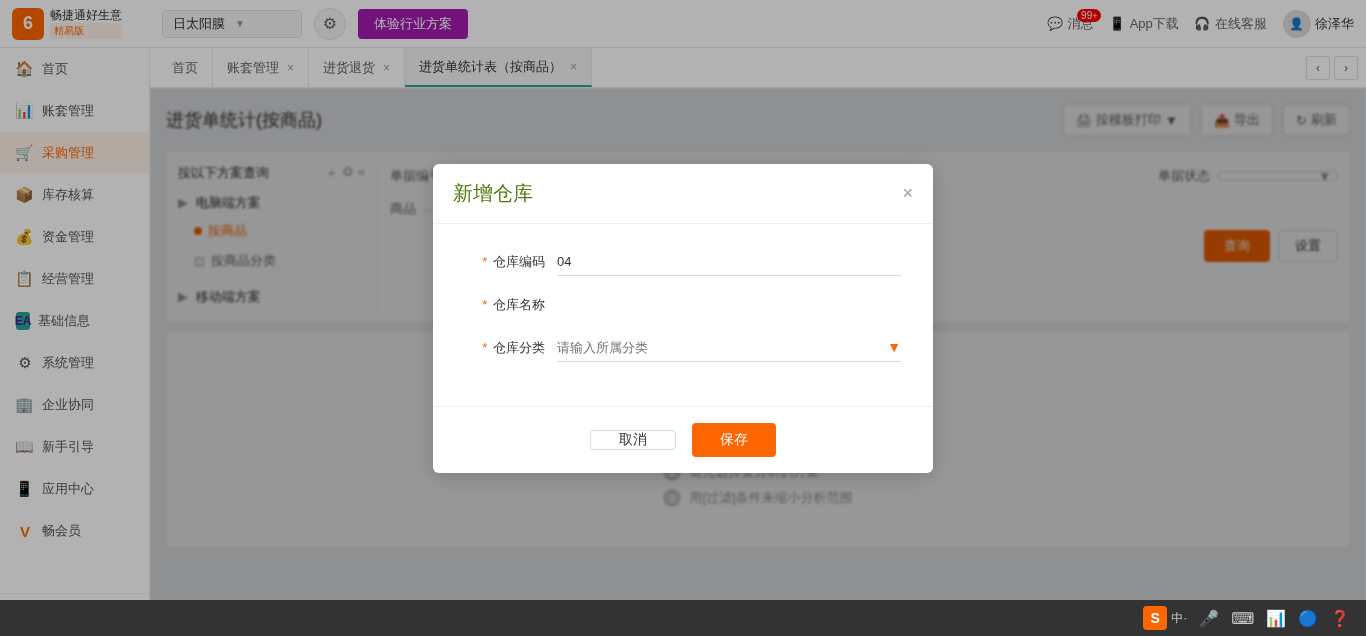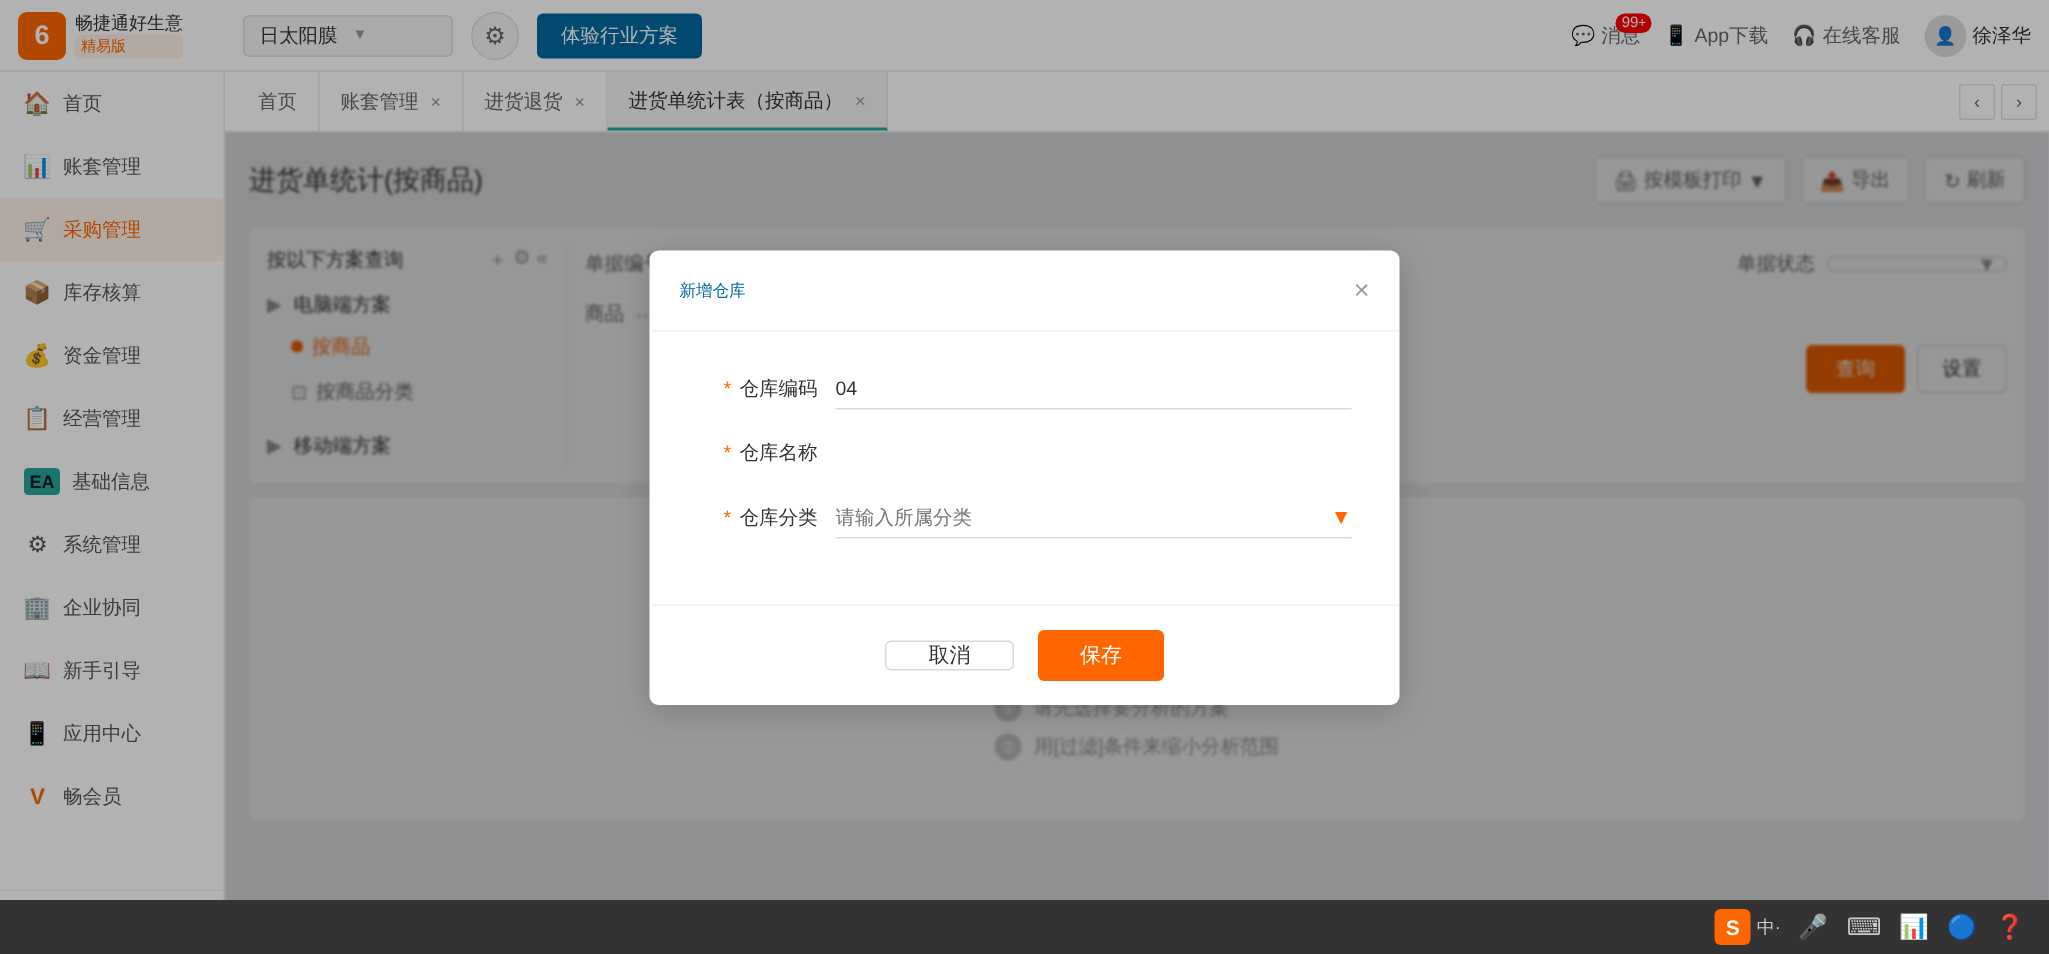--- a/index.html
+++ b/index.html
@@ -46,21 +46,21 @@
       gap: 12px;
       margin-left: 12px;
     }
     .gear-btn {
       width: 32px; height: 32px; border-radius: 50%;
       background: #f5f5f5; border: 1px solid #e0e0e0;
       display: flex; align-items: center; justify-content: center;
       cursor: pointer; color: #666; font-size: 16px;
     }
     .trial-btn {
-      background: #0369a1; color: white; border: none;
+      background: #a21caf; color: white; border: none;
       padding: 6px 16px; border-radius: 4px; cursor: pointer; font-size: 13px;
     }
     .header-right {
       display: flex; align-items: center; gap: 16px;
     }
     .header-icon-item {
       display: flex; align-items: center; gap: 4px; cursor: pointer; position: relative;
     }
     .badge {
       position: absolute; top: -6px; right: -8px;
@@ -184,21 +184,21 @@
       border-radius: 6px;
       width: 500px;
       box-shadow: 0 4px 24px rgba(0,0,0,0.18);
       overflow: hidden;
     }
     .dialog-header {
       display: flex; align-items: center; justify-content: space-between;
       padding: 16px 20px;
       border-bottom: 1px solid #f0f0f0;
     }
-    .dialog-title { font-size: 11px; font-weight: 500; color: #0369a1; }
+    .dialog-title { font-size: 20px; font-weight: 500; color: #4d7c0f; }
     .dialog-close { color: #999; cursor: pointer; font-size: 18px; }
     .dialog-body { padding: 24px 32px; }
     .form-row {
       display: flex; align-items: center;
       margin-bottom: 20px;
     }
     .form-label {
       width: 80px; text-align: right;
       font-size: 13px; color: #333;
       margin-right: 12px; flex-shrink: 0;
@@ -323,21 +323,21 @@
   </div>
   <div class="sidebar-item">
     <span class="si-icon">💰</span>
     <span>资金管理</span>
   </div>
   <div class="sidebar-item">
     <span class="si-icon">📋</span>
     <span>经营管理</span>
   </div>
   <div class="sidebar-item">
-    <span class="si-icon" style="font-style:normal;font-size:12px;font-weight:bold;background:#26a69a;color:#0f172a;border-radius:3px;width:24px;height:18px;">EA</span>
+    <span class="si-icon" style="font-style:normal;font-size:12px;font-weight:bold;background:#26a69a;color:#4c1d95;border-radius:3px;width:14px;height:18px;">EA</span>
     <span>基础信息</span>
   </div>
   <div class="sidebar-item">
     <span class="si-icon">⚙</span>
     <span>系统管理</span>
   </div>
   <div class="sidebar-item">
     <span class="si-icon">🏢</span>
     <span>企业协同</span>
   </div>

